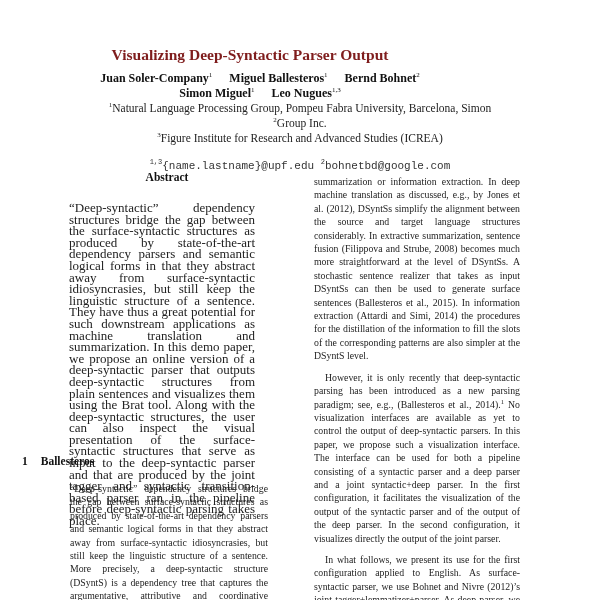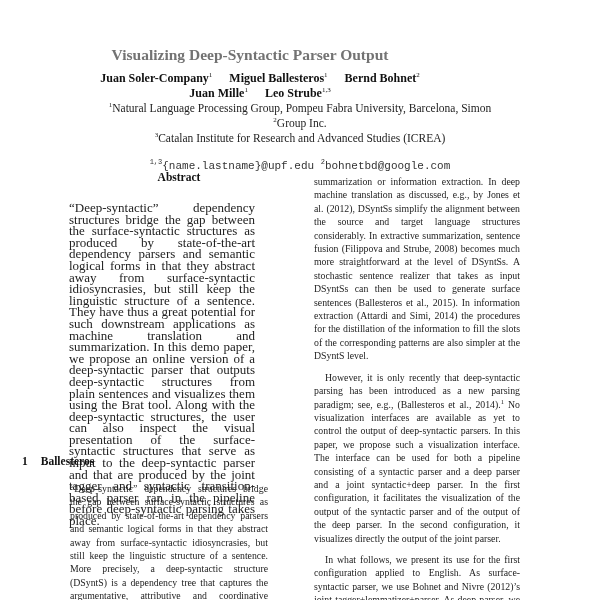--- a/index.html
+++ b/index.html
@@ -3,38 +3,38 @@
 <meta charset="utf-8">
 <style>
   html, body { margin: 0; padding: 0; }
   body {
     width: 600px; height: 600px; overflow: hidden; background: #ffffff;
     font-family: "Liberation Serif", "DejaVu Serif", serif; color: #1a1a1a;
     position: relative;
   }
   .title {
     position: absolute; top: 46px; left: 0; width: 500px; text-align: center;
-    font-weight: bold; font-size: 15.5px; color: #737373;
+    font-weight: bold; font-size: 15.5px; color: #7f1d1d;
   }
   .authors {
     position: absolute; left: 0; width: 520px; text-align: center;
     font-weight: bold; font-size: 12px; color: #111;
   }
   .authors span.a { margin: 0 7px; }
   .authors sup, .aff sup, .emails sup { font-size: 7px; font-weight: normal; }
   .aff {
     position: absolute; left: 0; width: 600px; text-align: center;
     font-size: 11.5px; color: #222;
   }
   .emails {
     position: absolute; left: 0; width: 600px; text-align: center;
     font-family: "Liberation Mono", "DejaVu Sans Mono", monospace; font-size: 11px; color: #333; margin-top: 12px;
   }
   .abs-title {
-    position: absolute; top: 171px; left: 64px; width: 230px; text-align: center;
+    position: absolute; top: 171px; left: 52px; width: 230px; text-align: center;
     font-weight: bold; font-size: 11.5px; color: #111;
   }
   .abstract {
     position: absolute; top: 194px; left: 61px; width: 202px;
     font-size: 13px; line-height: 11.6px; text-align: justify; color: #222;
   }
   .sec-title {
     position: absolute; top: 455px; left: 22px; font-weight: bold; font-size: 11.5px; color: #111;
   }
   .sec-title .num { margin-right: 13px; }
@@ -54,27 +54,27 @@
 <body>
 
 <div class="title">Visualizing Deep-Syntactic Parser Output</div>
 
 <div class="authors" style="top:71px">
   <span class="a"><span>Juan Soler-Company</span><sup>1</sup></span>
   <span class="a"><span>Miguel Ballesteros</span><sup>1</sup></span>
   <span class="a"><span>Bernd Bohnet</span><sup>2</sup></span>
 </div>
 <div class="authors" style="top:86px">
-  <span class="a"><span>Juan Mille</span><sup>1</sup></span>
-  <span class="a"><span>Leo Strube</span><sup>1,3</sup></span>
+  <span class="a"><span>Simon Miguel</span><sup>1</sup></span>
+  <span class="a"><span>Leo Nugues</span><sup>1,3</sup></span>
 </div>
 
 <div class="aff" style="top:101px"><sup>1</sup><span>Natural Language Processing Group, Pompeu Fabra University, Barcelona, Simon</span></div>
 <div class="aff" style="top:116px"><sup>2</sup><span>Group Inc.</span></div>
-<div class="aff" style="top:131px"><sup>3</sup><span>Catalan Institute for Research and Advanced Studies (ICREA)</span></div>
+<div class="aff" style="top:131px"><sup>3</sup><span>Figure Institute for Research and Advanced Studies (ICREA)</span></div>
 
 <div class="emails" style="top:146px">
   <sup>1,3</sup><span>{name.lastname}@upf.edu</span>
   <sup>2</sup><span>bohnetbd@google.com</span>
 </div>
 
 <div class="abs-title">Abstract</div>
 <div class="abstract">
   <p>“Deep-syntactic” dependency structures bridge the gap between the surface-syntactic structures as produced by state-of-the-art dependency parsers and semantic logical forms in that they abstract away from surface-syntactic idiosyncrasies, but still keep the linguistic structure of a sentence. They have thus a great potential for such downstream applications as machine translation and summarization. In this demo paper, we propose an online version of a deep-syntactic parser that outputs deep-syntactic structures from plain sentences and visualizes them using the Brat tool. Along with the deep-syntactic structures, the user can also inspect the visual presentation of the surface-syntactic structures that serve as input to the deep-syntactic parser and that are produced by the joint tagger and syntactic transition-based parser ran in the pipeline before deep-syntactic parsing takes place.</p>
 </div>

